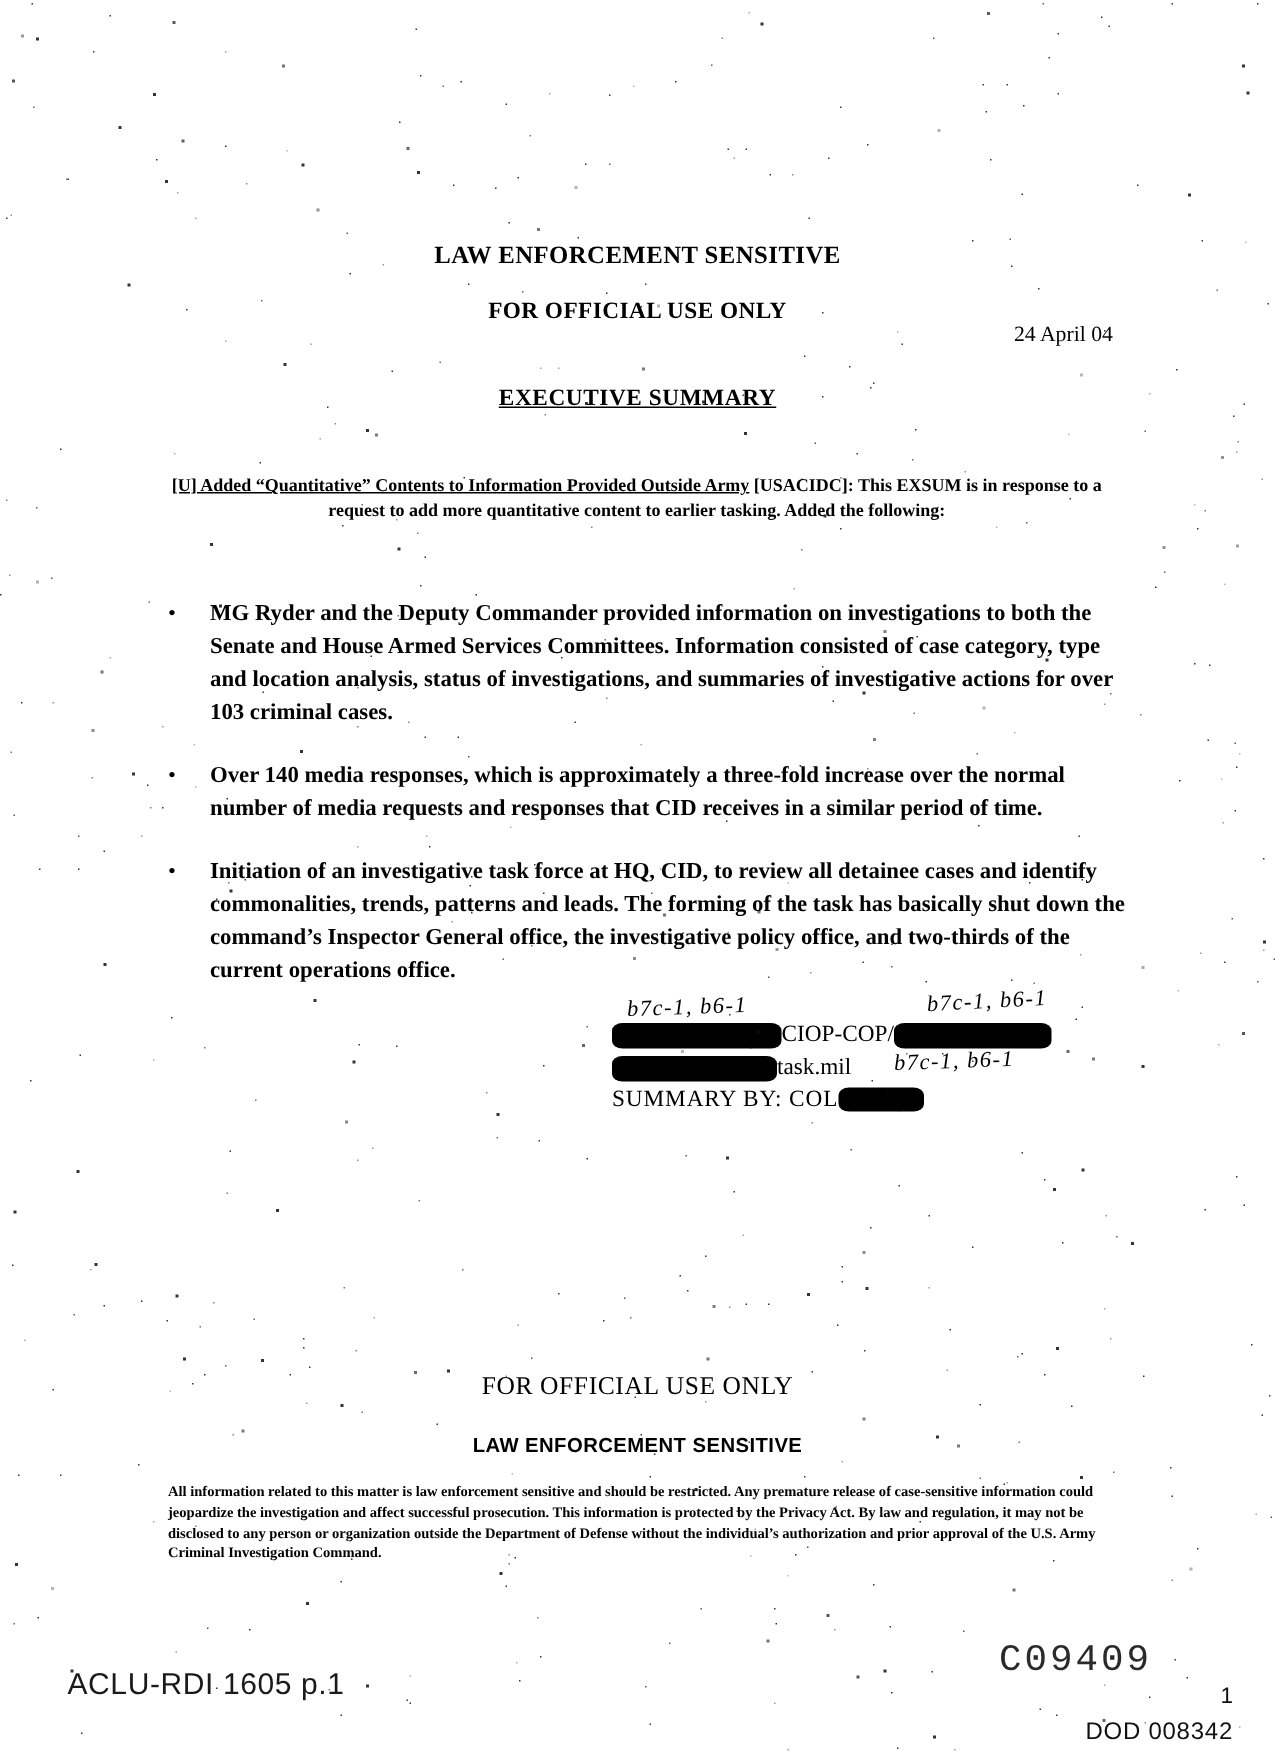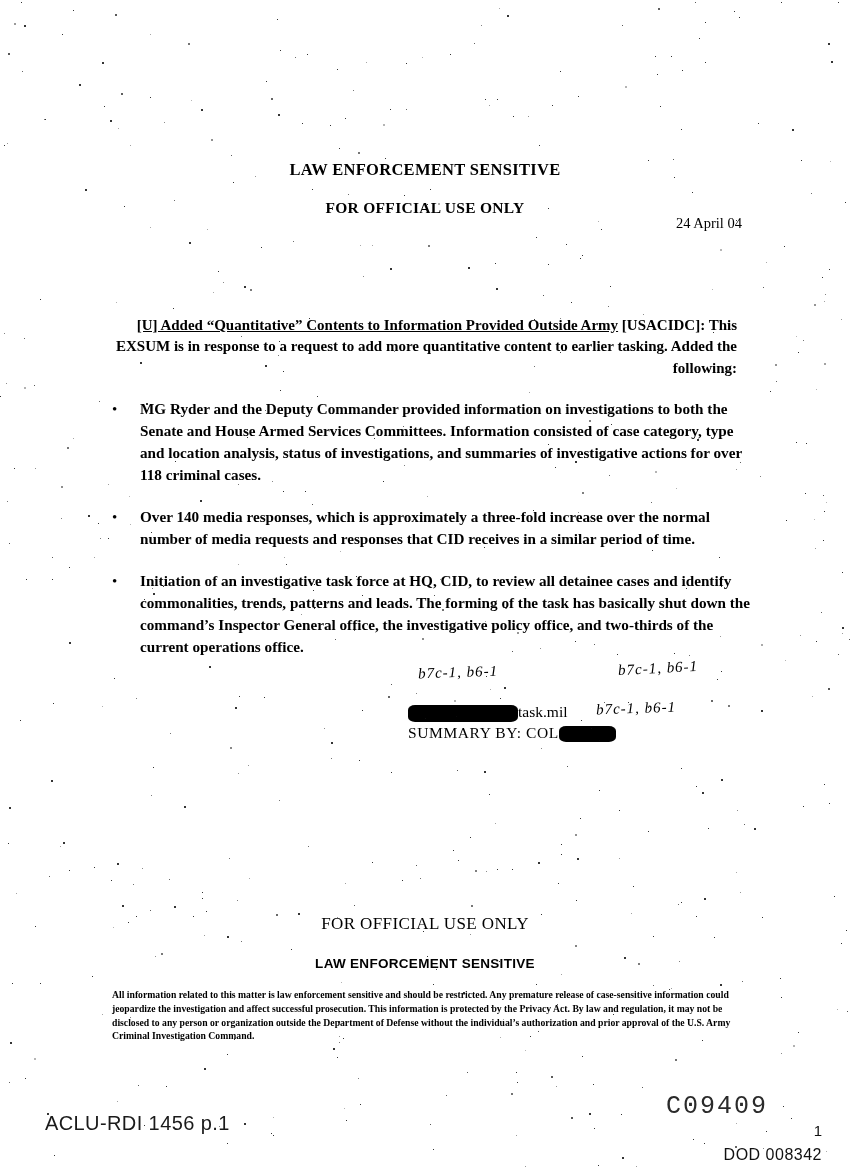--- a/index.html
+++ b/index.html
@@ -91,24 +91,24 @@
     text-decoration: underline;
   }
 
   
   .intro {
     position: absolute;
     top: 315px;
     left: 112px;
     width: 625px;
     font-family: "Liberation Serif", serif;
-    font-size: 15px;
+    font-size: 12px;
     font-weight: bold;
     line-height: 1.42;
-    text-align: right;
+    text-align: center;
   }
   .intro .u {
     text-decoration: underline;
   }
 
   
   .bullets {
     position: absolute;
     top: 398px;
     left: 112px;
@@ -264,47 +264,53 @@
 <div class="page">
 
   <div class="sheet">
 
     <div class="hdr-les">LAW ENFORCEMENT SENSITIVE</div>
 
     <div class="hdr-fouo">FOR OFFICIAL USE ONLY</div>
 
     <div class="hdr-date">24 April 04</div>
 
+    <div class="hdr-exsum">
+      <span>EXECUTIVE SUMMARY</span>
+    </div>
 
     <div class="intro">
       <span class="u">[U] Added “Quantitative” Contents to Information Provided Outside Army</span><span> [USACIDC]:</span>
       <span>This EXSUM is in response to a request to add more quantitative content to earlier tasking.  Added the following:</span>
     </div>
 
     <div class="bullets">
 
       <div class="bullet-row b1">
         <div class="bullet-dot">•</div>
-        <div class="bullet-text">MG Ryder and the Deputy Commander provided information on investigations to both the Senate and House Armed Services Committees.  Information consisted of case category, type and location analysis, status of investigations, and summaries of investigative actions for over 118 criminal cases.</div>
+        <div class="bullet-text">MG Ryder and the Deputy Commander provided information on investigations to both the Senate and House Armed Services Committees.  Information consisted of case category, type and location analysis, status of investigations, and summaries of investigative actions for over 103 criminal cases.</div>
       </div>
 
       <div class="bullet-row b2">
         <div class="bullet-dot">•</div>
         <div class="bullet-text">Over 140 media responses, which is approximately a three-fold increase over the normal number of media requests and responses that CID receives in a similar period of time.</div>
       </div>
 
       <div class="bullet-row b3">
         <div class="bullet-dot">•</div>
         <div class="bullet-text">Initiation of an investigative task force at HQ, CID, to review all detainee cases and identify commonalities, trends, patterns and leads.  The forming of the task has basically shut down the command’s Inspector General office, the investigative policy office, and two-thirds of the current operations office.</div>
       </div>
 
     </div>
 
     <div class="sigblock">
 
+      <div class="sig-line sig-line1">
+        <span class="redact r1"></span><span>CIOP-COP/</span><span class="redact r2"></span>
+      </div>
 
       <div class="sig-line sig-line2">
         <span class="redact r3"></span><span>task.mil</span>
       </div>
 
       <div class="sig-line sig-line3">
         <span>SUMMARY BY:  COL</span><span class="redact r4"></span>
       </div>
 
     </div>
@@ -312,21 +318,21 @@
     <div class="hand hand-1">b7c-1, b6-1</div>
     <div class="hand hand-2">b7c-1, b6-1</div>
     <div class="hand hand-3">b7c-1, b6-1</div>
 
     <div class="ftr-fouo">FOR OFFICIAL USE ONLY</div>
 
     <div class="ftr-les">LAW ENFORCEMENT SENSITIVE</div>
 
     <div class="disclaimer">All information related to this matter is law enforcement sensitive and should be restricted.  Any premature release of case-sensitive information could jeopardize the investigation and affect successful prosecution.  This information is protected by the Privacy Act.  By law and regulation, it may not be disclosed to any person or organization outside the Department of Defense without the individual’s authorization and prior approval of the U.S. Army Criminal Investigation Command.</div>
 
-    <div class="aclu-stamp">ACLU-RDI 1456 p.1</div>
+    <div class="aclu-stamp">ACLU-RDI 1605 p.1</div>
 
     <div class="stamp-c">C09409</div>
 
     <div class="page-num">1</div>
 
     <div class="dod-bates">DOD 008342</div>
 
   </div>
 
   <div class="speckle" id="speckle">

